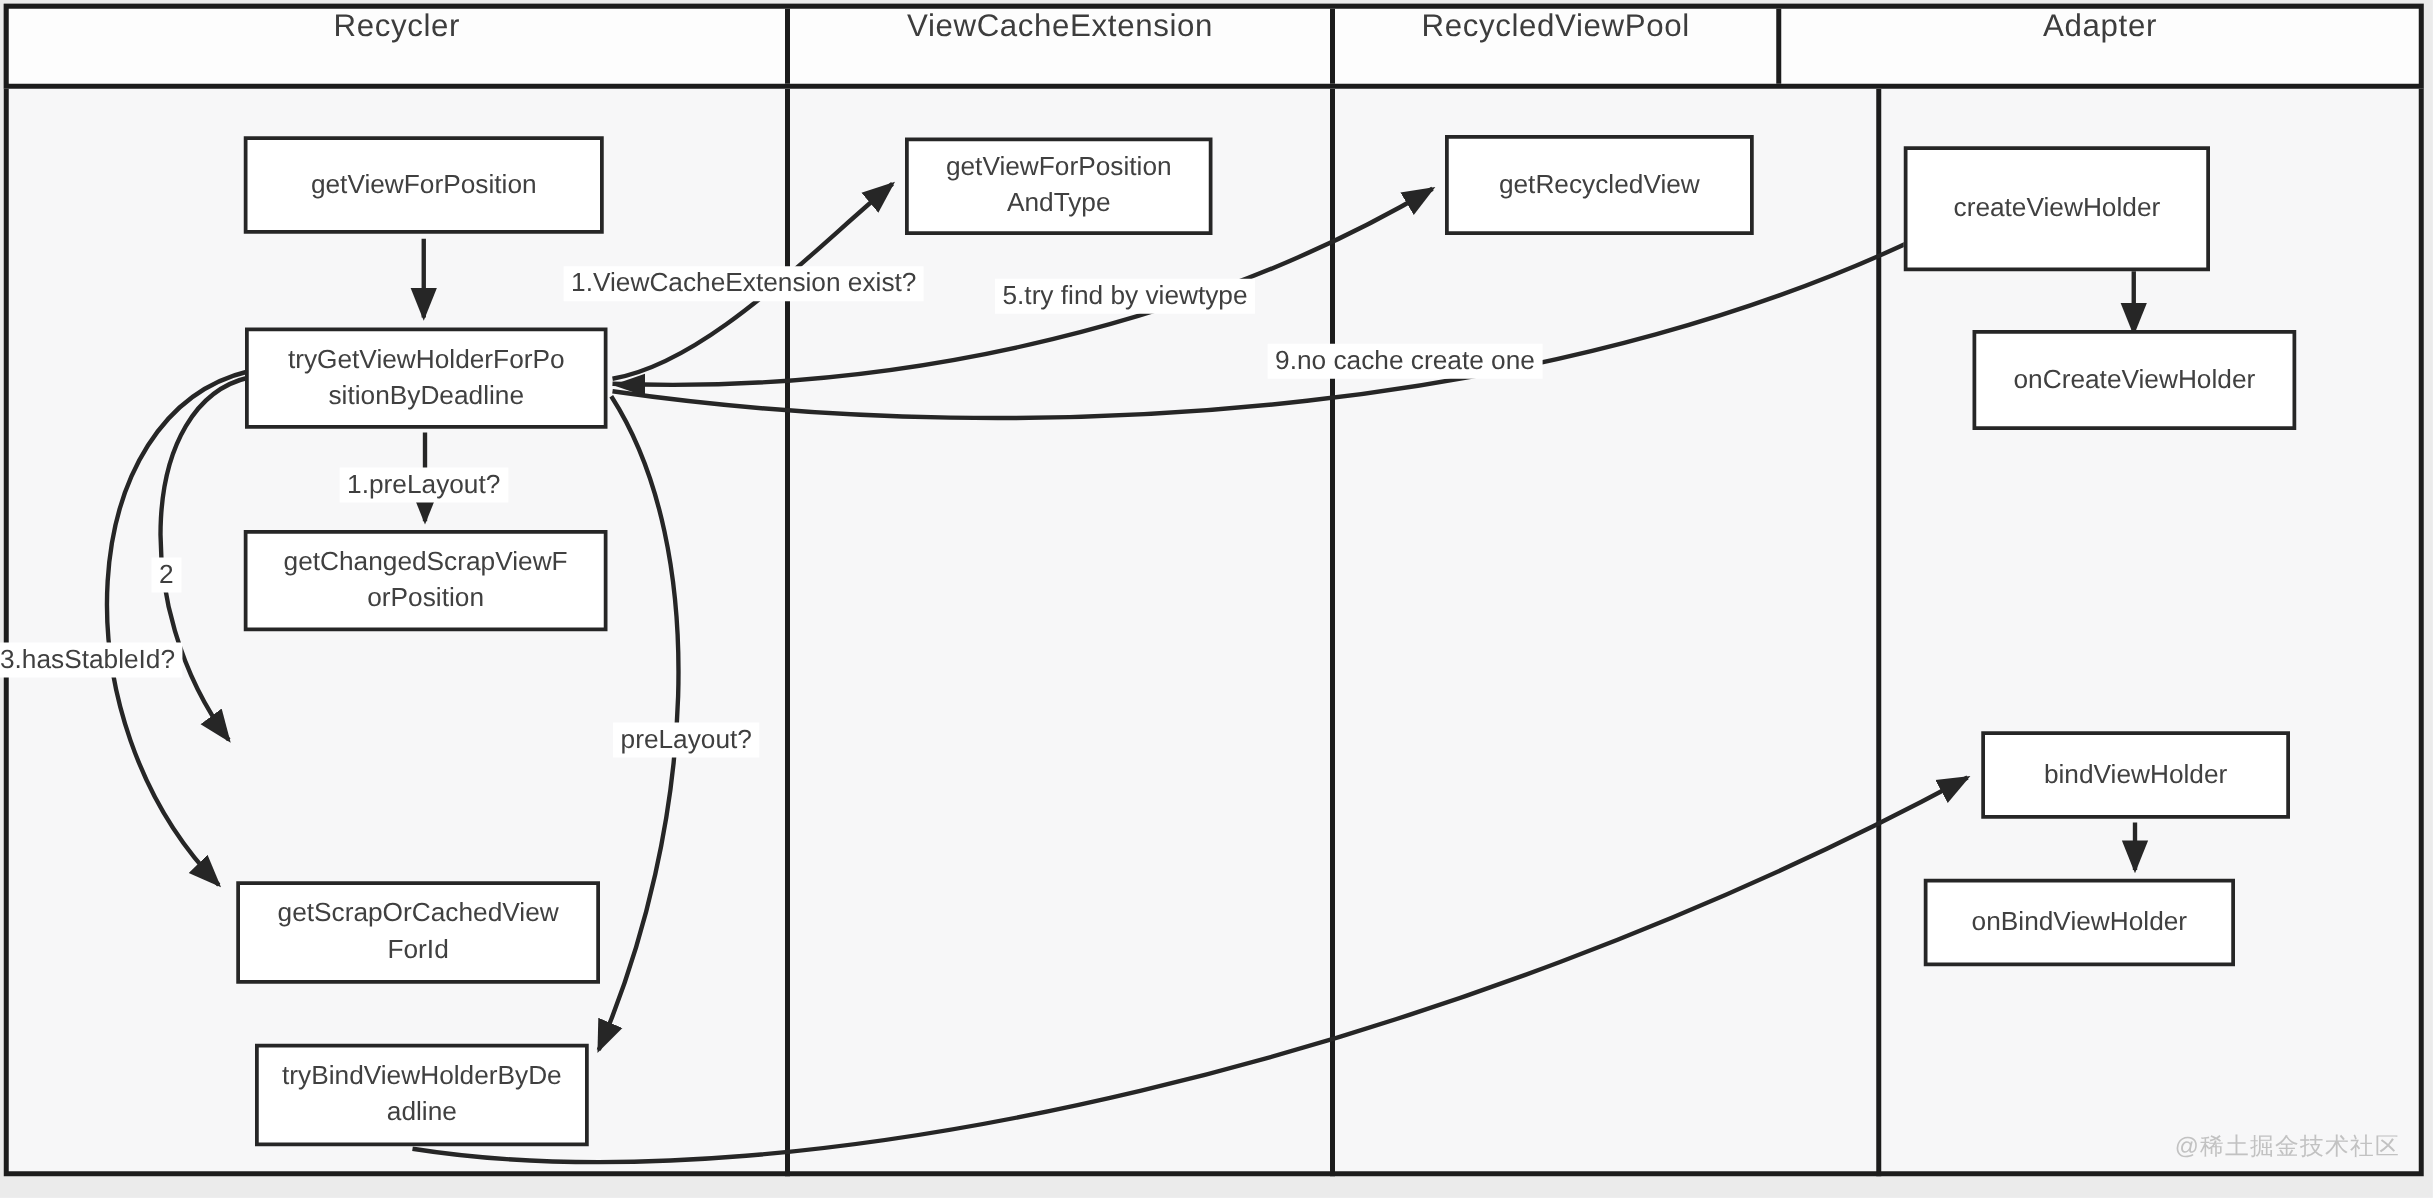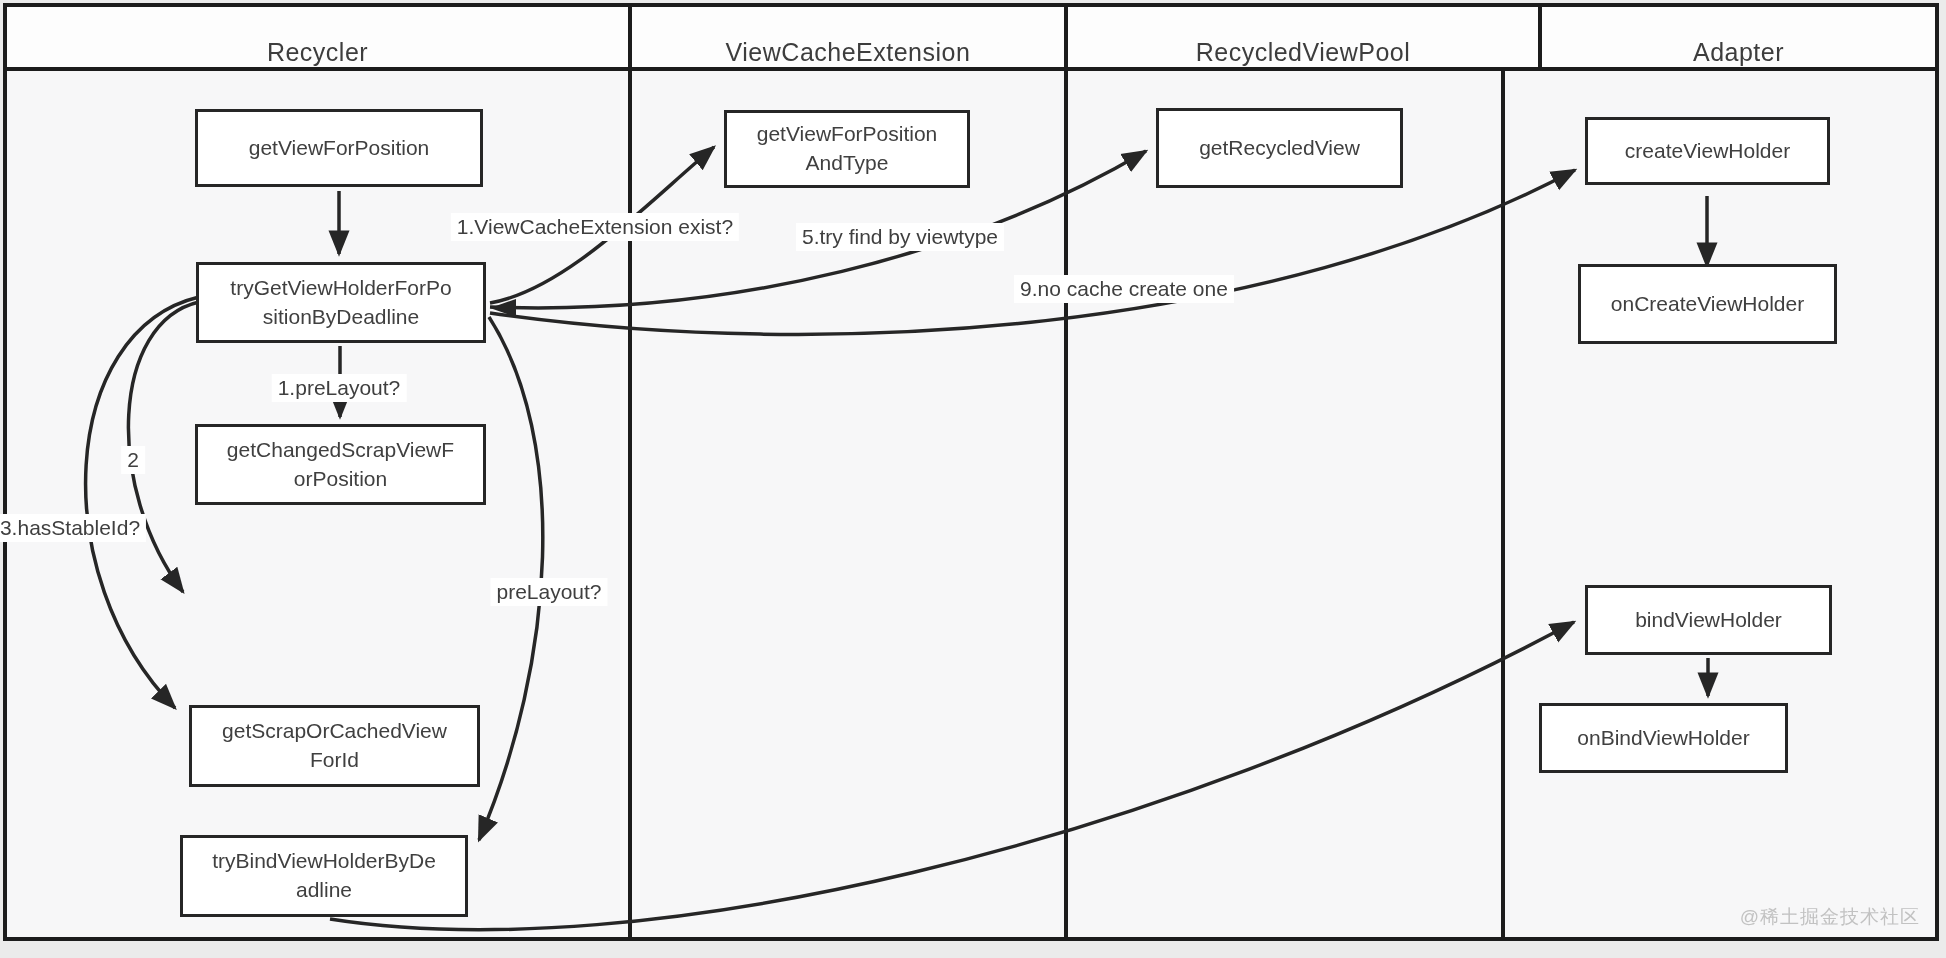--- a/index.html
+++ b/index.html
@@ -11,21 +11,21 @@
   }
   .frame {
     position:absolute; left:3px; top:3px; width:1936px; height:938px;
     border:4px solid #1c1c1c; background:#f7f7f8; z-index:0;
   }
   .header {
     position:absolute; left:3px; top:3px; width:1936px; height:68px;
     border:4px solid #1c1c1c; background:#fdfdfd; display:flex; z-index:2;
   }
   .hcell {
-    display:flex; align-items:flex-end; justify-content:center;
+    display:flex; align-items:flex-start; justify-content:center;
     font-size:25px; color:#3d3d3d; letter-spacing:0.5px;
     border-right:4px solid #1c1c1c; height:100%;
   }
   .hcell:last-child { border-right:none; flex:1;border-radius:13px; }
   .vdiv {
     position:absolute; top:71px; height:870px; width:4px;
     background:#1c1c1c; z-index:1;
   }
   svg.wires { position:absolute; left:0; top:0; z-index:3; pointer-events:none; }
   .node {
@@ -50,21 +50,21 @@
 
   <div class="frame"></div>
 
   <div class="header">
     <div class="hcell" style="width:625px">
       <span>Recycler</span>
     </div>
     <div class="hcell" style="width:436px">
       <span>ViewCacheExtension</span>
     </div>
-    <div class="hcell" style="width:474px">
+    <div class="hcell" style="width:357px">
       <span>RecycledViewPool</span>
     </div>
     <div class="hcell">
       <span>Adapter</span>
     </div>
   </div>
 
   <div class="vdiv" style="left:628px"></div>
   <div class="vdiv" style="left:1064px"></div>
   <div class="vdiv" style="left:1501px"></div>
@@ -104,35 +104,35 @@
     <span>getChangedScrapViewF</span>
     <span>orPosition</span>
   </div>
 
 
   <div class="node" style="left:189px; top:705px; width:291px; height:82px">
     <span>getScrapOrCachedView</span>
     <span>ForId</span>
   </div>
 
-  <div class="node" style="left:180px; top:835px; width:288px; height:82px">
+  <div class="node" style="left:204px; top:835px; width:267px; height:82px">
     <span>tryBindViewHolderByDe</span>
     <span>adline</span>
   </div>
 
   <div class="node" style="left:724px; top:110px; width:246px; height:78px">
     <span>getViewForPosition</span>
     <span>AndType</span>
   </div>
 
   <div class="node" style="left:1156px; top:108px; width:247px; height:80px">
     <span>getRecycledView</span>
   </div>
 
-  <div class="node" style="left:1585px; top:117px; width:245px; height:68px">
+  <div class="node" style="left:1523px; top:117px; width:245px; height:100px">
     <span>createViewHolder</span>
   </div>
 
   <div class="node" style="left:1578px; top:264px; width:259px; height:80px">
     <span>onCreateViewHolder</span>
   </div>
 
   <div class="node" style="left:1585px; top:585px; width:247px; height:70px">
     <span>bindViewHolder</span>
   </div>

